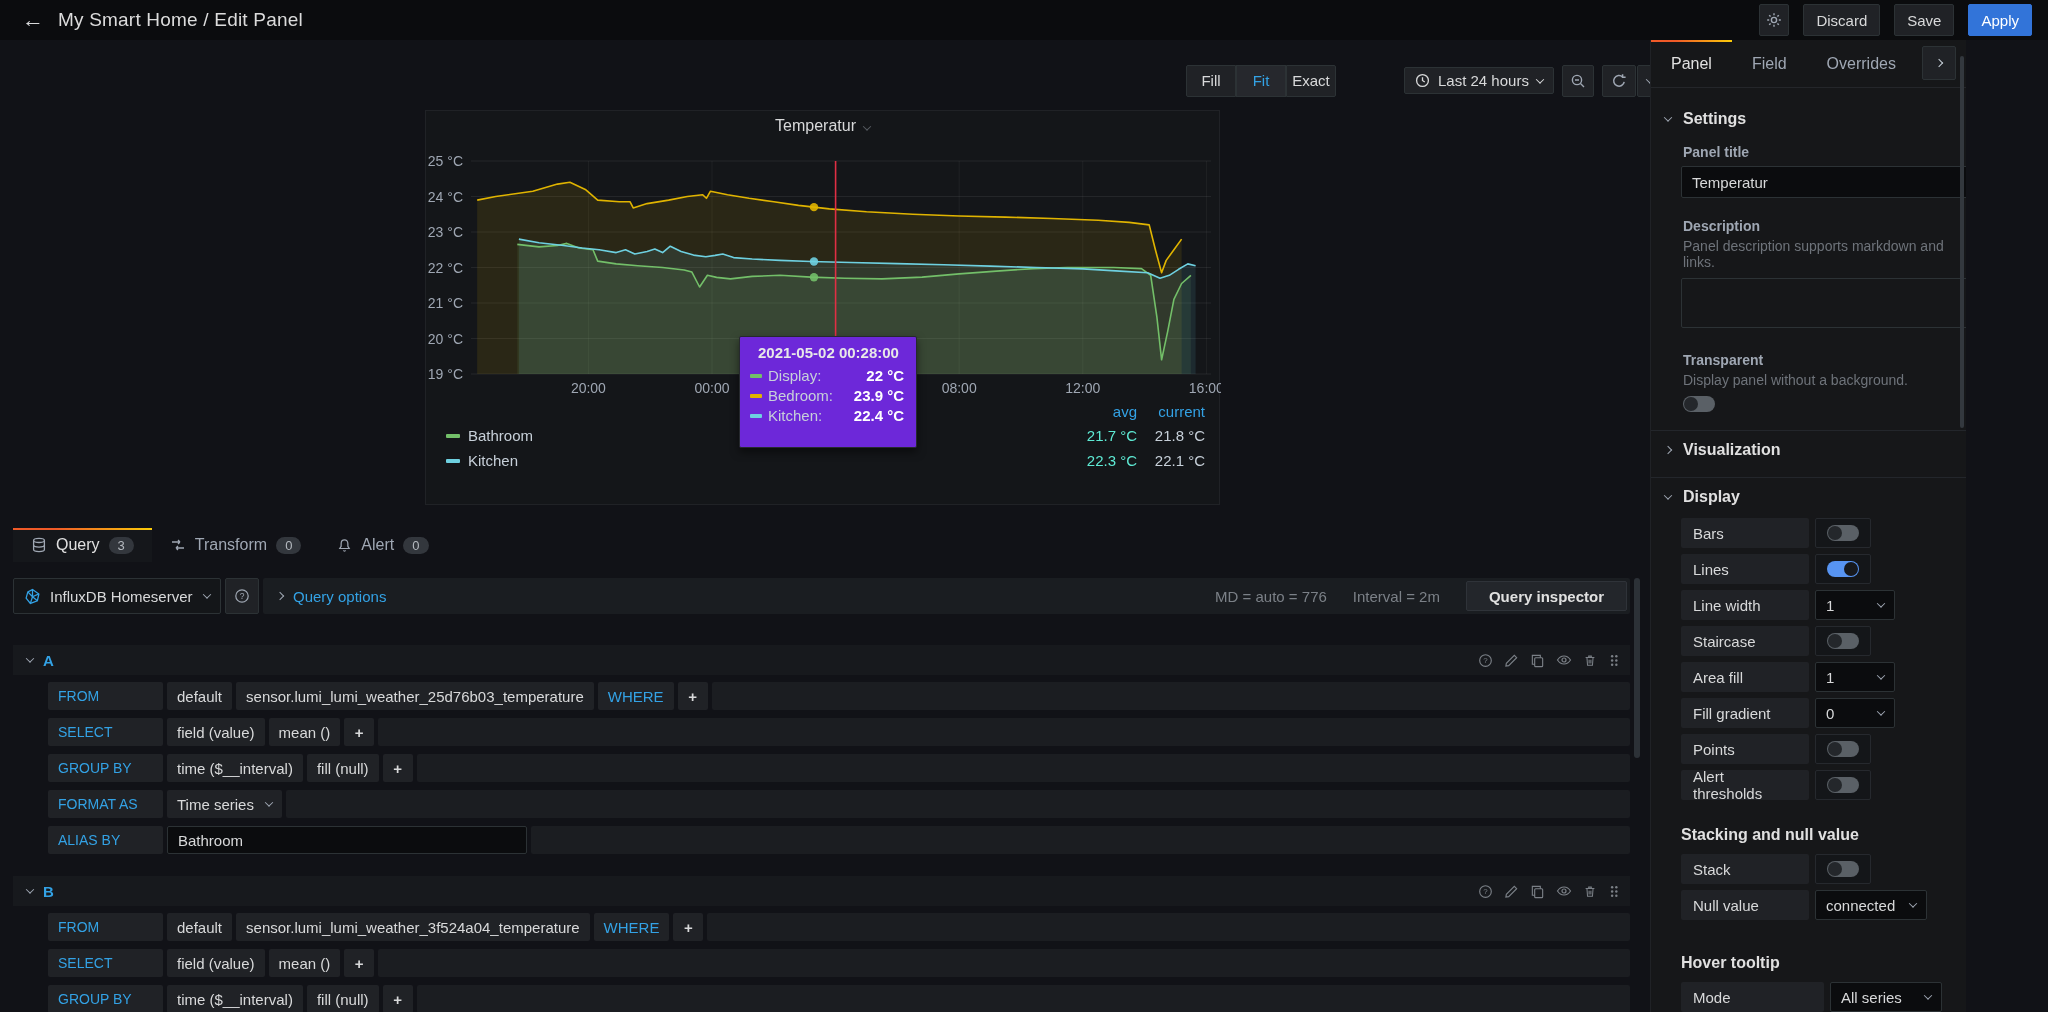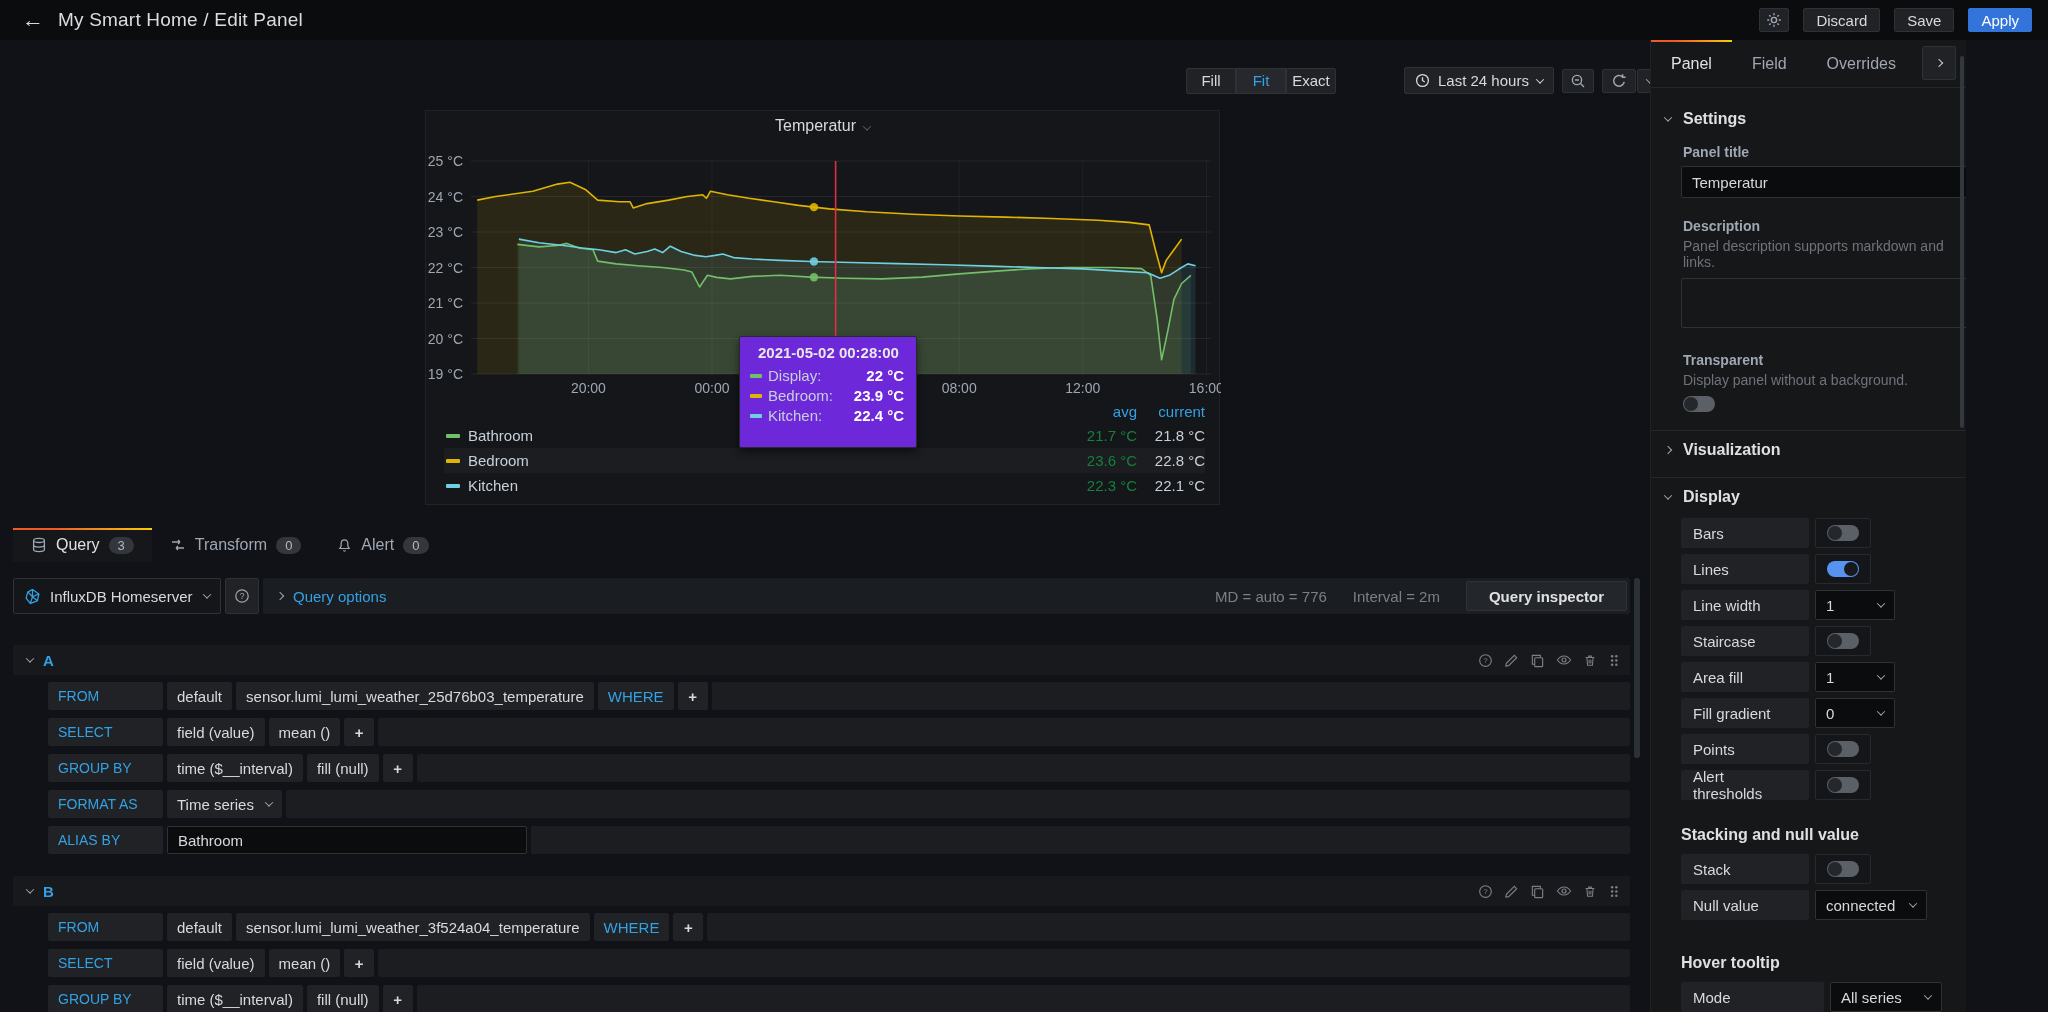--- a/index.html
+++ b/index.html
@@ -6,21 +6,21 @@
   #app{position:relative;width:2048px;height:1012px;overflow:hidden;background:#111217;
        font-family:"Liberation Sans",sans-serif;color:#d8d9da;font-size:15px;}
   *{box-sizing:border-box;}
 
   
   .topbar{position:absolute;left:0;top:0;width:2048px;height:40px;background:#0b0c0e;
           display:flex;align-items:center;padding:0 16px;gap:14px;}
   .back-arrow{font-size:22px;color:#d8d9da;cursor:pointer;line-height:1;margin-left:6px;}
   .tb-title{font-size:19px;font-weight:500;color:#dcdcdc;letter-spacing:.2px;}
   .tb-spacer{flex:1;}
-  .btn{height:24px;display:flex;align-items:center;justify-content:center;border-radius:2px;
+  .btn{height:32px;display:flex;align-items:center;justify-content:center;border-radius:2px;
        background:#202226;border:1px solid #2c3235;color:#d8d9da;font-size:15px;padding:0 12px;cursor:pointer;}
   .btn.icon-only{width:30px;padding:0;color:#9fa7b3;}
   .btn.primary{background:#3274d9;border-color:#3274d9;color:#fff;font-weight:500;}
 
   
   .ctoolbar{position:absolute;top:67px;height:27px;display:flex;align-items:center;}
   .seg{display:flex;}
   .seg .btn{width:50px;padding:12px;border-radius:0;}
   .seg .btn:first-child{border-radius:2px 0 0 2px;}
   .seg .btn:last-child{border-radius:0 2px 2px 0;}
@@ -51,21 +51,21 @@
   .tt-row .nm{color:#c7d0d9;}
   .tt-row .vl{margin-left:auto;font-weight:700;color:#fff;}
   .legend{position:absolute;left:18px;right:14px;top:292px;font-size:15px;}
   .leg-head{display:flex;height:20px;color:#33a2e5;font-weight:500;}
   .leg-head .c1{margin-left:auto;width:62px;text-align:right;cursor:pointer;}
   .leg-head .c2{width:68px;text-align:right;cursor:pointer;}
   .leg-row{display:flex;align-items:center;height:25px;padding:0 0 0 2px;}
   .leg-row.alt{background:rgba(255,255,255,.03);}
   .leg-row .sw{width:14px;height:4px;border-radius:1px;margin-right:8px;flex:none;}
   .leg-row .nm{color:#c7d0d9;cursor:pointer;}
-  .leg-row .v1{margin-left:auto;width:62px;text-align:right;color:#15803d;}
+  .leg-row .v1{margin-left:auto;width:62px;text-align:right;color:#5eead4;}
   .leg-row .v2{width:68px;text-align:right;color:#c7d0d9;}
 
   
   .tabs{position:absolute;left:13px;top:528px;display:flex;height:34px;}
   .tab{display:flex;align-items:center;gap:9px;padding:0 18px;cursor:pointer;color:#9fa7b3;position:relative;}
   .tab.active{background:#15171b;color:#e0e0e0;}
   .tab.active::before{content:"";position:absolute;left:0;top:0;right:0;height:2px;
         background:linear-gradient(90deg,#f05a28 30%,#fbca0a 99%);}
   .tab .lbl{font-size:16px;}
   .badge{background:#33373d;color:#b4b9bf;border-radius:10px;padding:1px 9px;font-size:13px;}
@@ -285,26 +285,20 @@
         <span class="c1">avg</span>
         <span class="c2">current</span>
       </div>
       <div id="leg-rows">
           <div class="leg-row">
             <span class="sw" style="background: rgb(115, 191, 105);"></span>
             <span class="nm">Bathroom</span>
             <span class="v1">21.7 °C</span>
             <span class="v2">21.8 °C</span>
           </div>
-          <div class="leg-row alt">
-            <span class="sw" style="background: rgb(224, 180, 0);"></span>
-            <span class="nm">Bedroom</span>
-            <span class="v1">23.6 °C</span>
-            <span class="v2">22.8 °C</span>
-          </div>
           <div class="leg-row">
             <span class="sw" style="background: rgb(110, 208, 224);"></span>
             <span class="nm">Kitchen</span>
             <span class="v1">22.3 °C</span>
             <span class="v2">22.1 °C</span>
           </div>
         </div>
     </div>
   </div>
 

